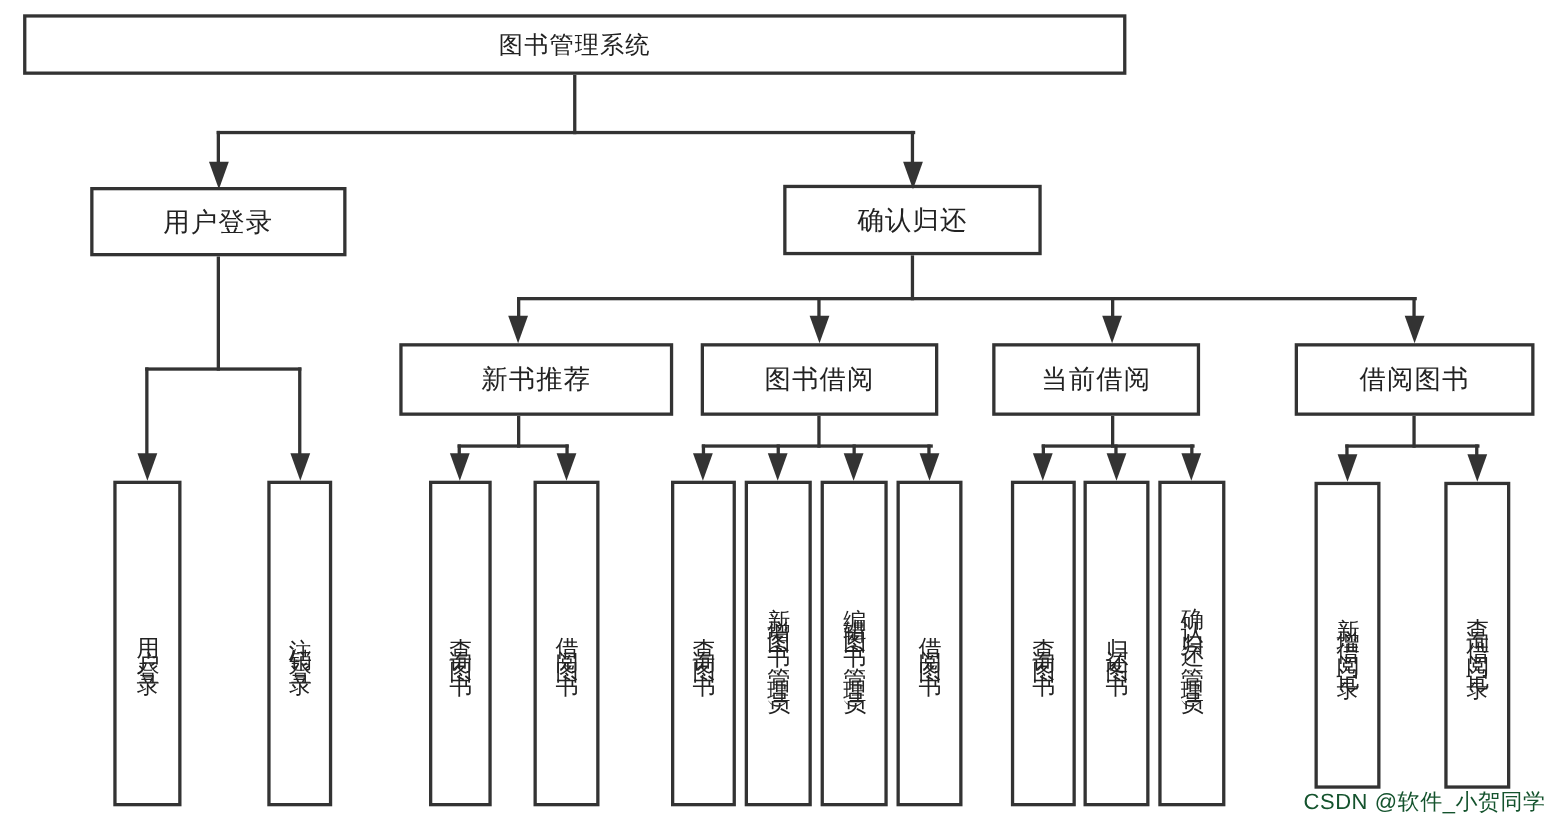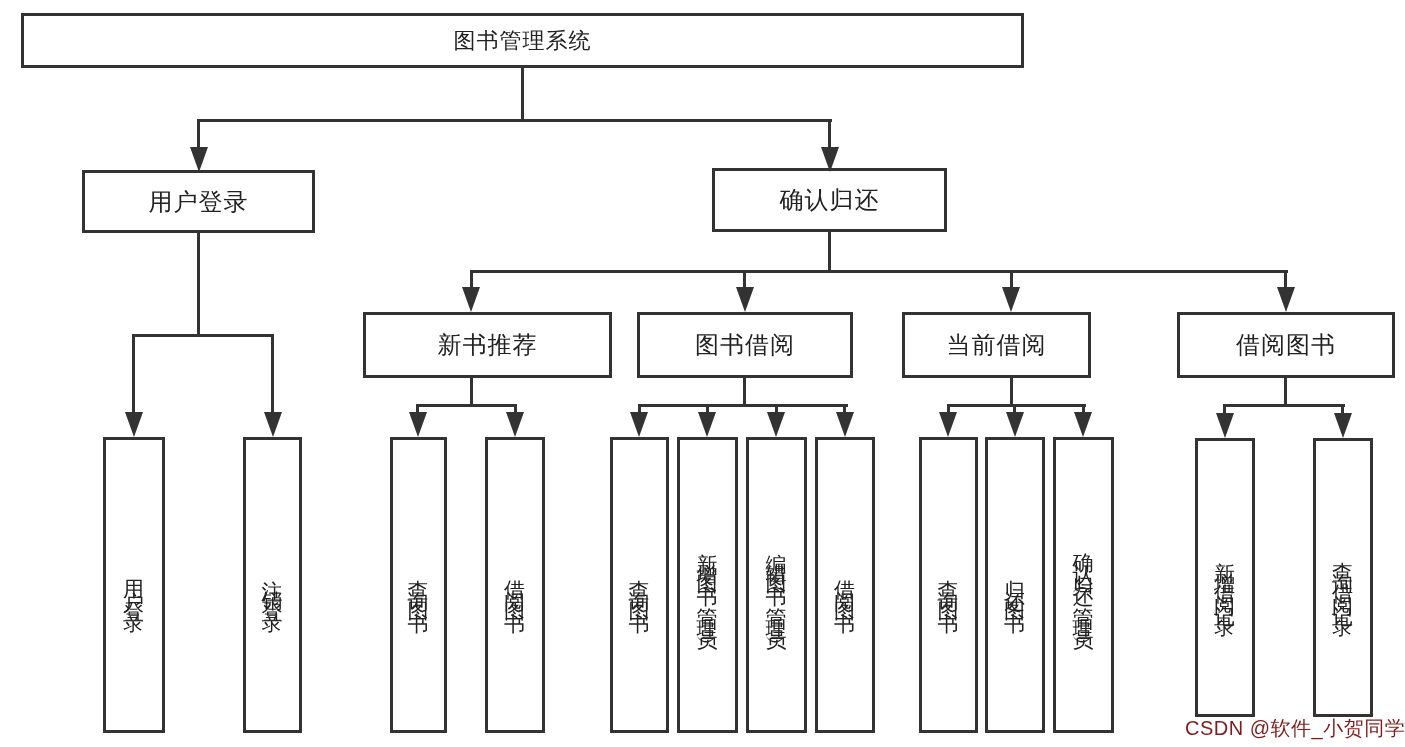--- a/index.html
+++ b/index.html
@@ -107,21 +107,21 @@
   
   #v-g5{left:1284px;top:378px;height:29px;}
   #h-g5{left:1223px;top:404px;width:122px;}
   #v-g5a{left:1223px;top:404px;height:12px;}
   #v-g5b{left:1341px;top:404px;height:12px;}
   #ar-g5a{left:1216px;top:413px;}
   #ar-g5b{left:1334px;top:413px;}
   
   #watermark{
     position:absolute;left:1185px;top:715px;z-index:5;
-    font-size:20px;color:#7f1d1d;white-space:nowrap;letter-spacing:0.5px;
+    font-size:20px;color:#14532d;white-space:nowrap;letter-spacing:0.5px;
   }
 </style>
 </head>
 <body>
 
 <div id="canvas">
 
   <div class="box" id="root-box">
     <span class="hlabel">图书管理系统</span>
   </div>

